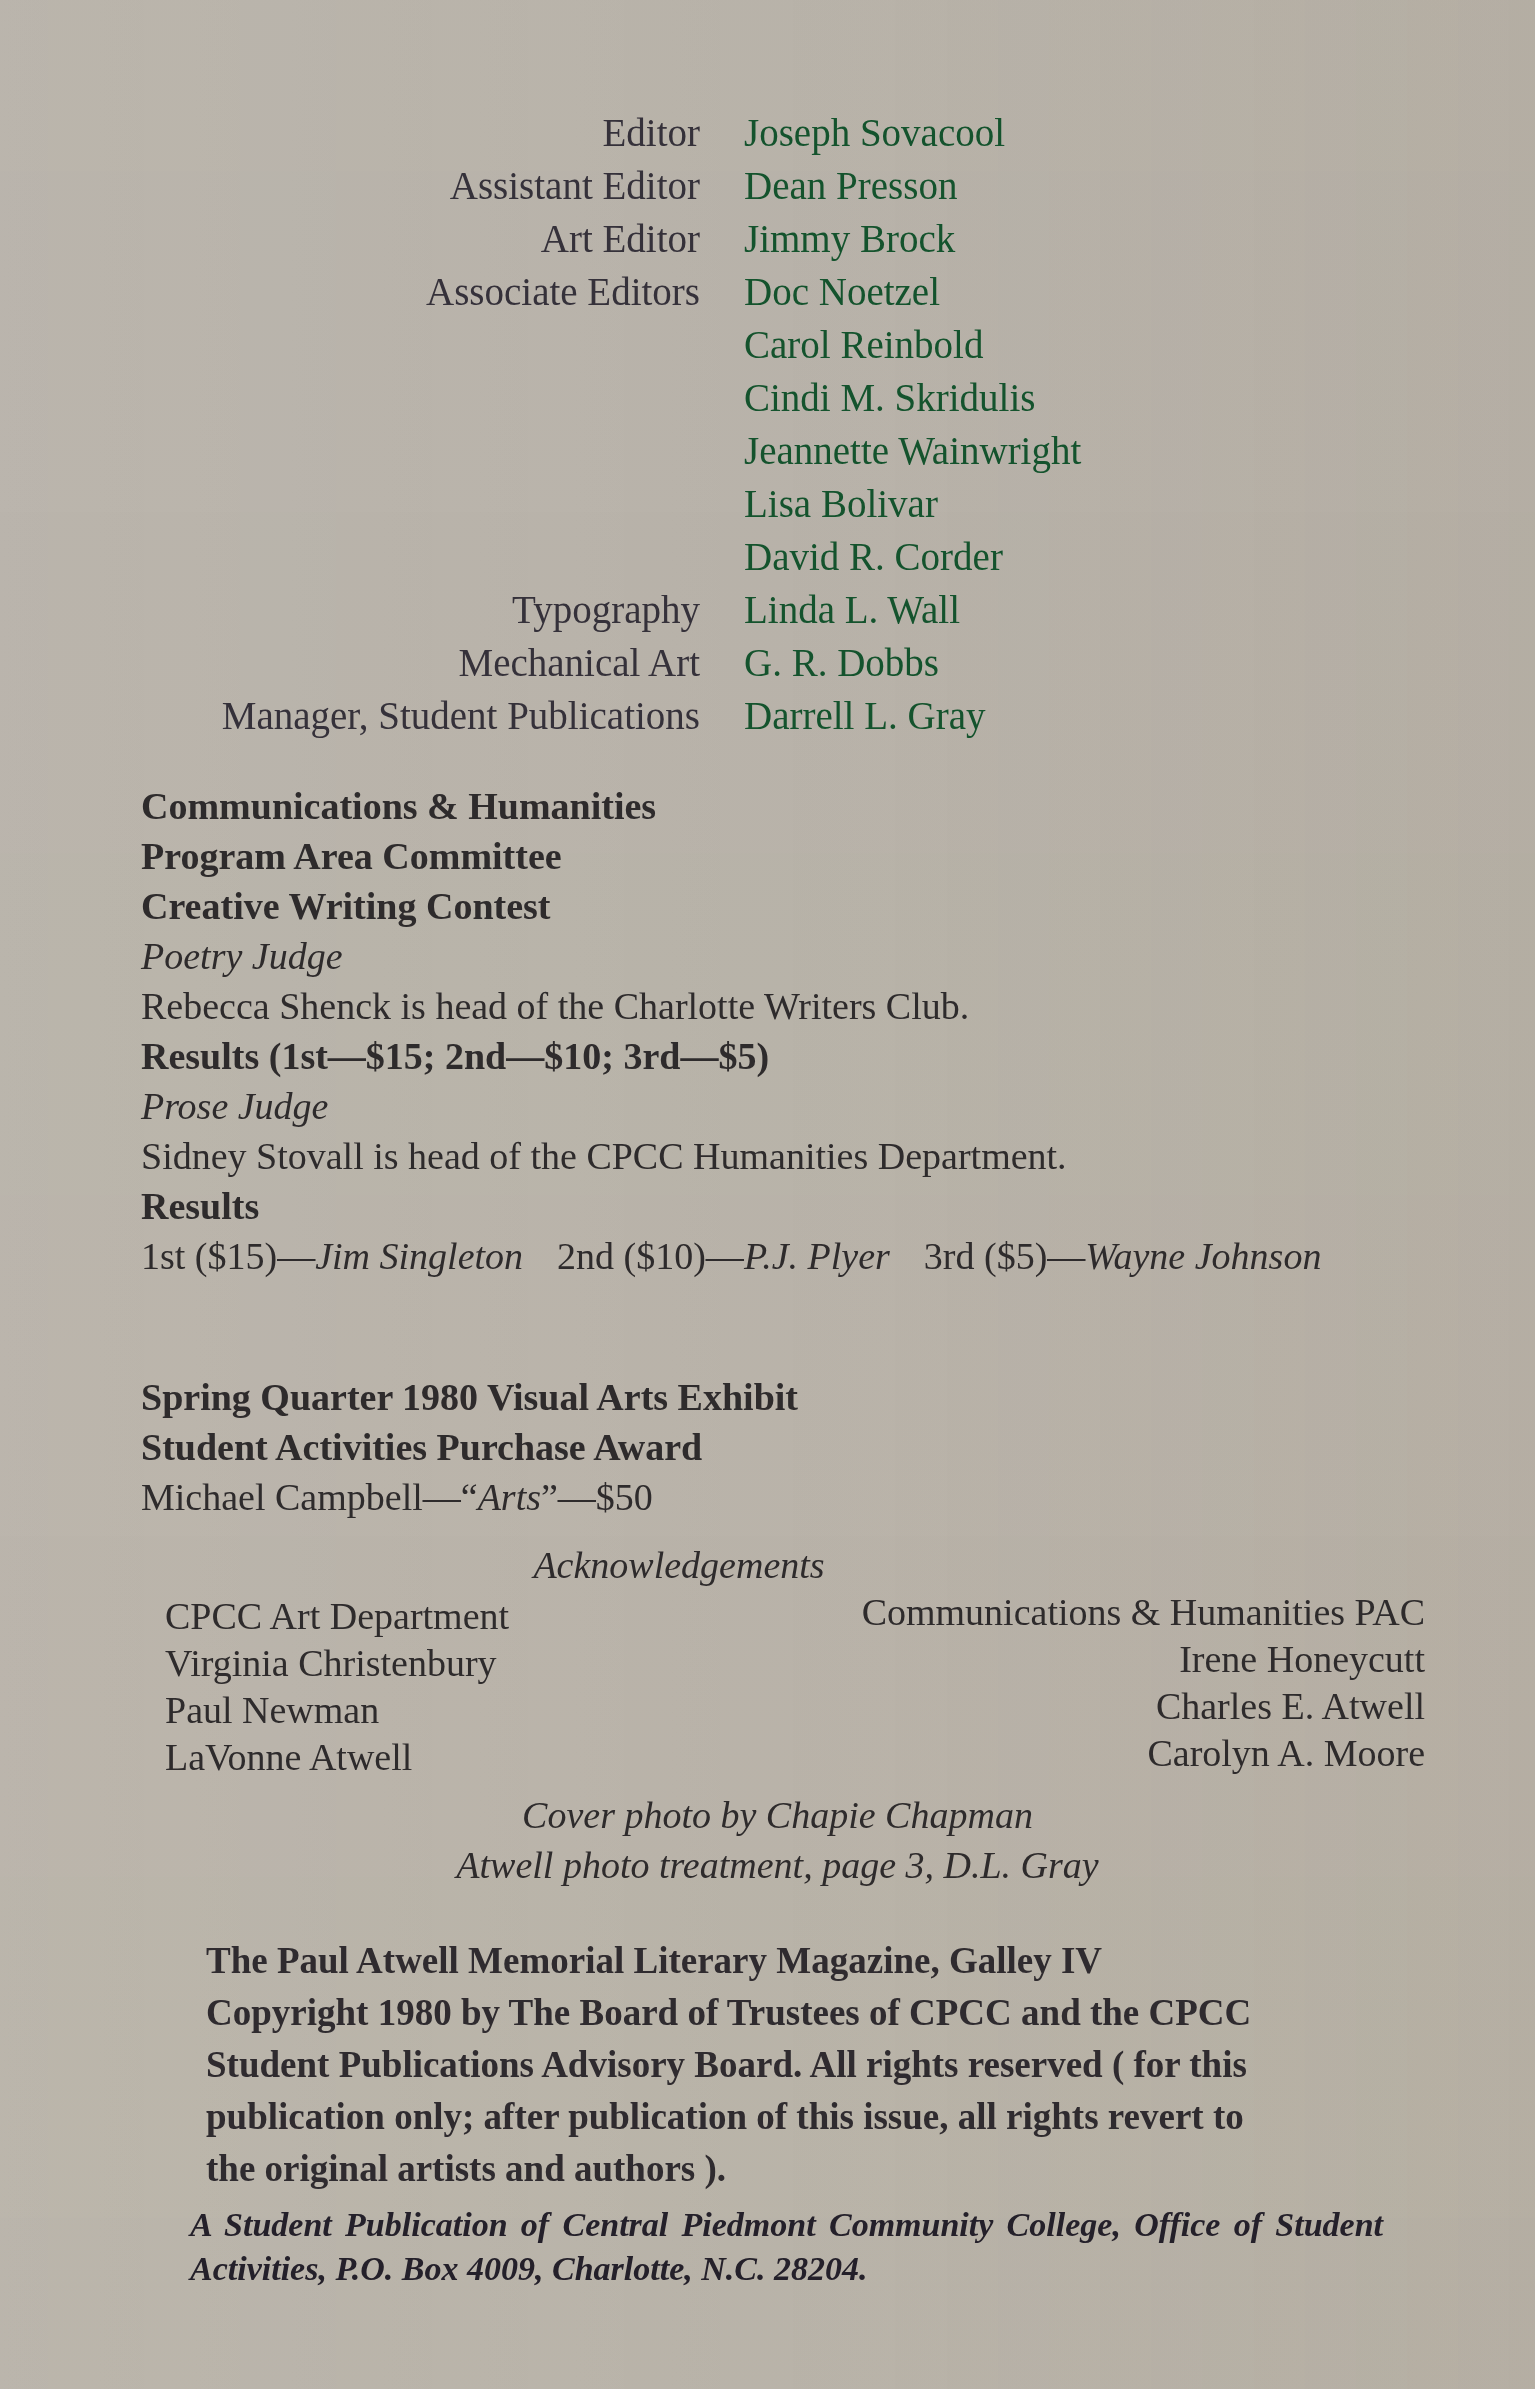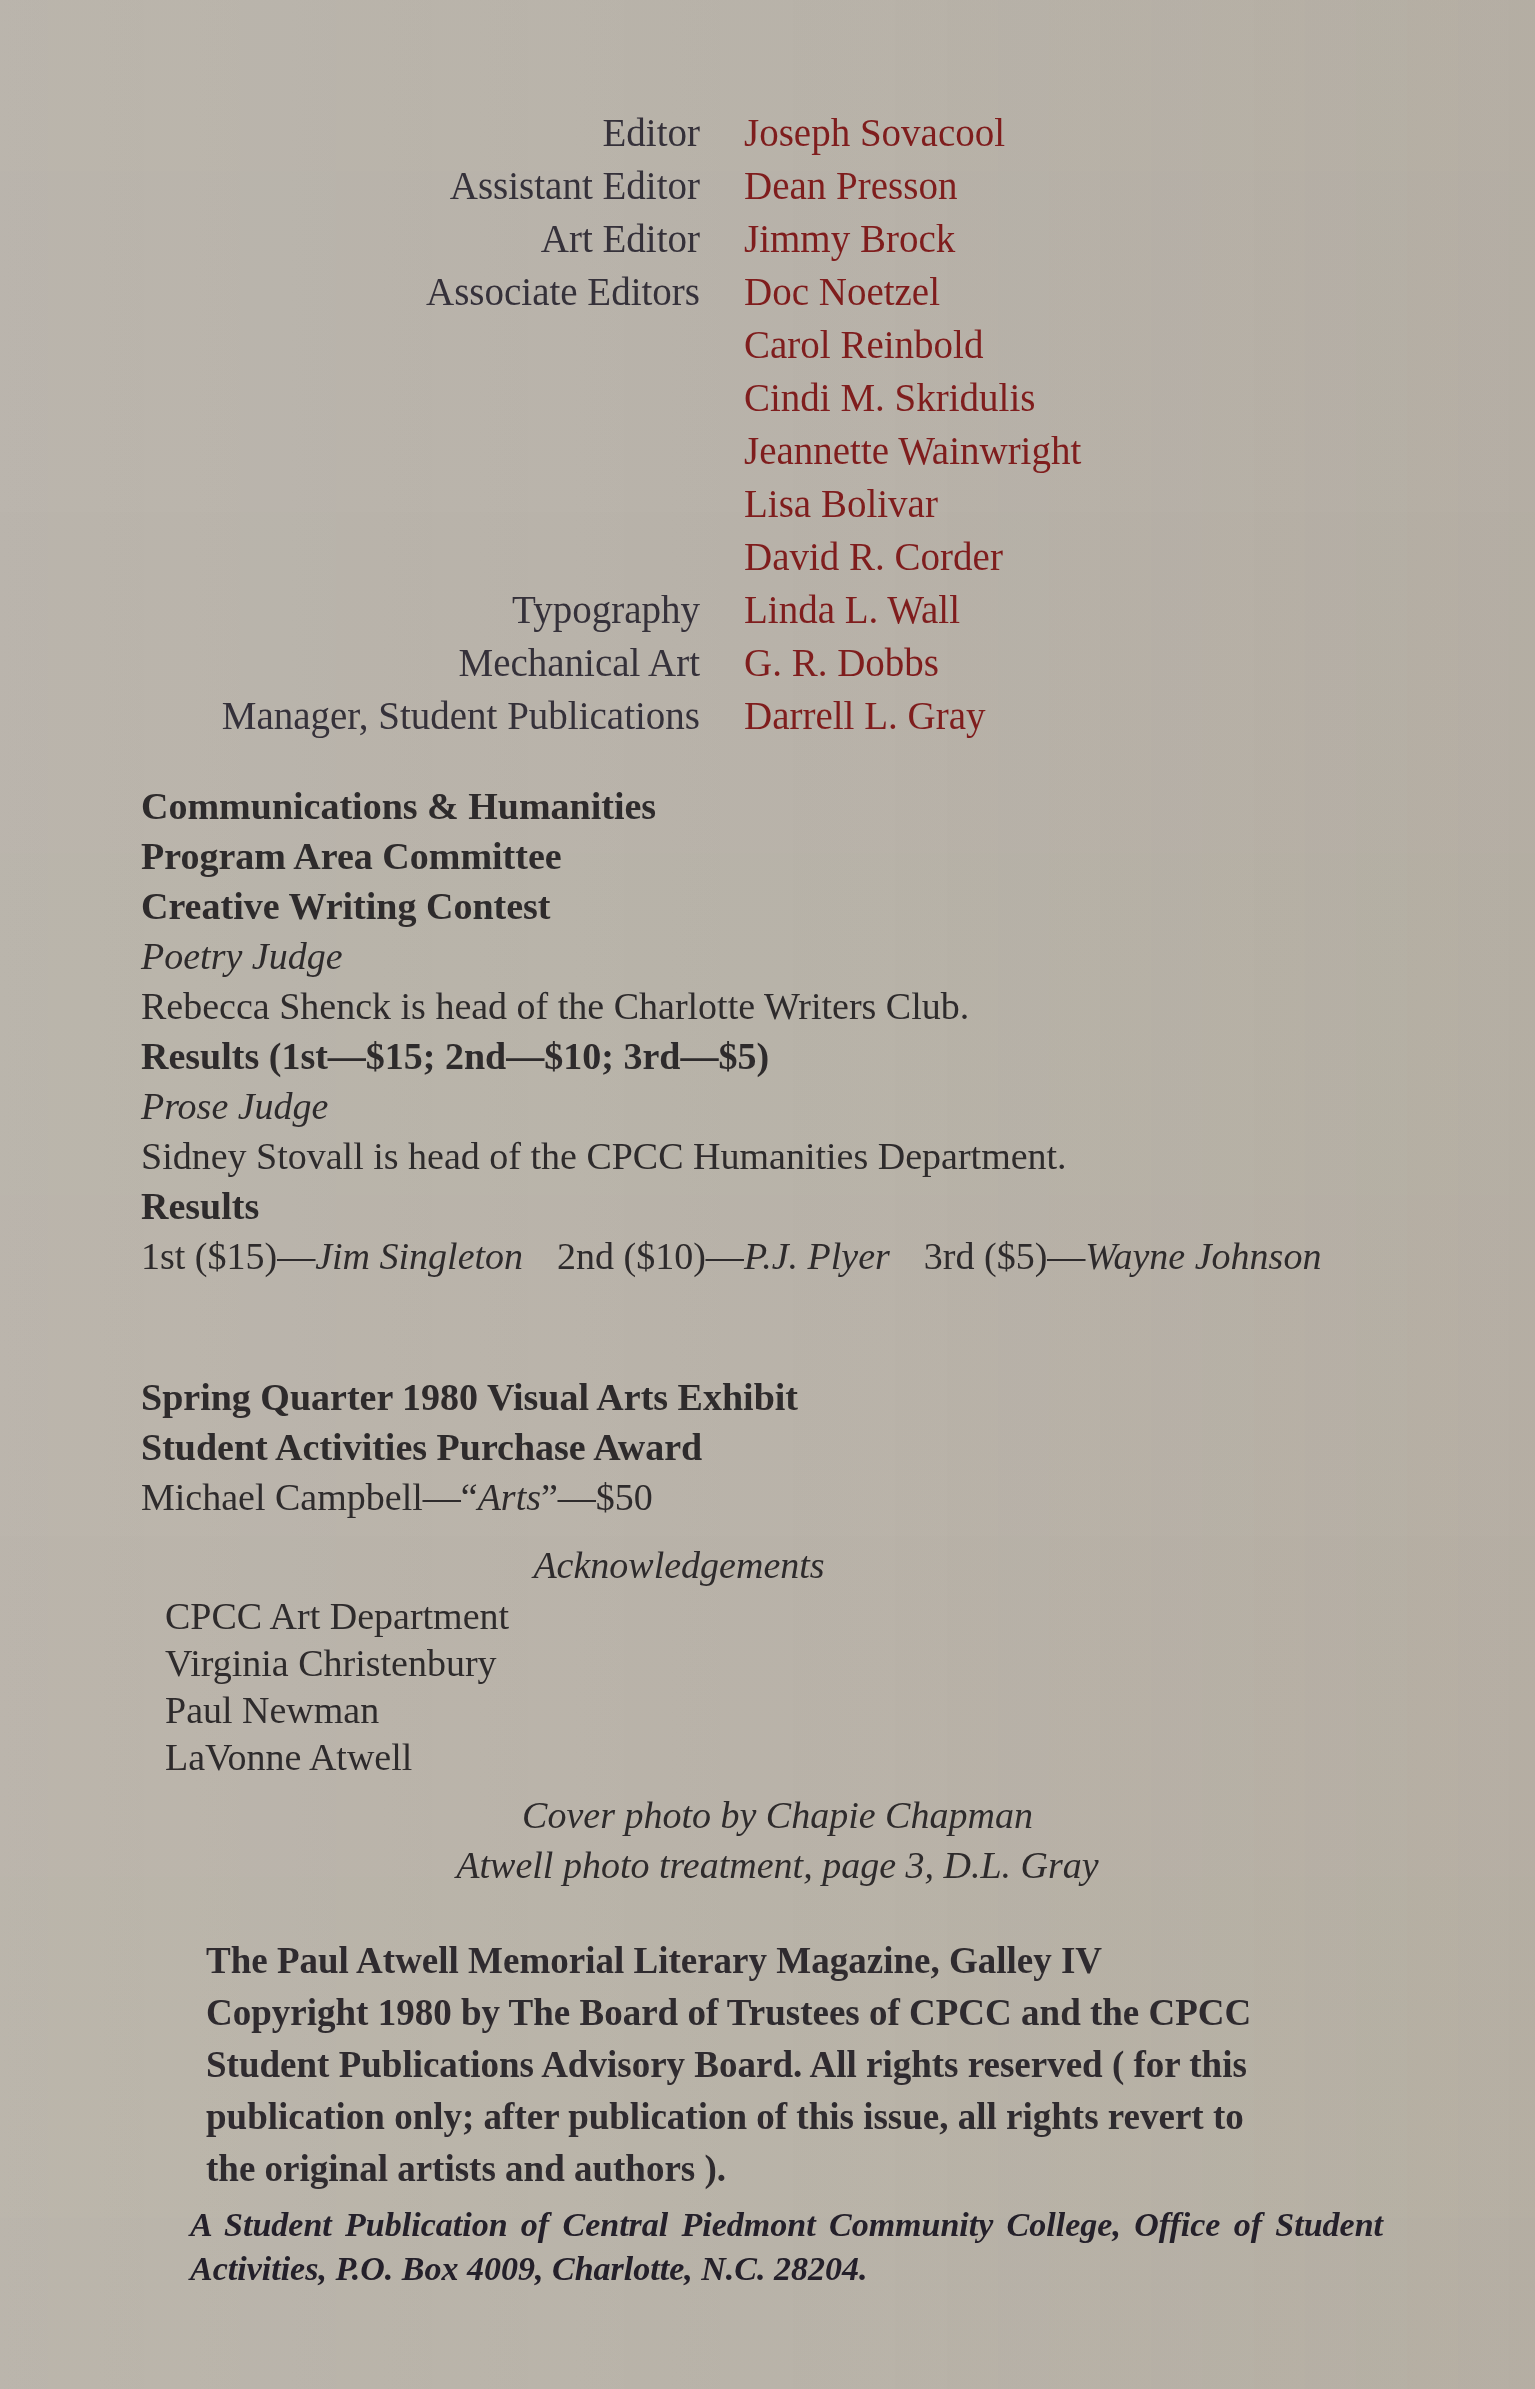--- a/index.html
+++ b/index.html
@@ -32,21 +32,21 @@
     line-height: 53px;
   }
   .mh-role {
     width: 744px;
     text-align: right;
     padding-right: 44px;
     box-sizing: border-box;
     color: #35313a;
   }
   .mh-name {
-    color: #7f1d1d;
+    color: #14532d;
   }
 
   
   .contest {
     position: absolute;
     left: 125px;
     top: 781px;
     width: 1380px;
     font-size: 38px;
     line-height: 50px;
@@ -203,20 +203,26 @@
     <div class="line"><span>Michael Campbell—“</span><span class="ital">Arts</span><span>”—$50</span></div>
   </div>
 
   <div class="ack-title">Acknowledgements</div>
   <div class="ack-left">
     <div class="line">CPCC Art Department</div>
     <div class="line">Virginia Christenbury</div>
     <div class="line">Paul Newman</div>
     <div class="line">LaVonne Atwell</div>
   </div>
+  <div class="ack-right">
+    <div class="line">Communications &amp; Humanities PAC</div>
+    <div class="line">Irene Honeycutt</div>
+    <div class="line">Charles E. Atwell</div>
+    <div class="line">Carolyn A. Moore</div>
+  </div>
   <div class="credits">
     <div>Cover photo by Chapie Chapman</div>
     <div>Atwell photo treatment, page 3, D.L. Gray</div>
   </div>
 
   <div class="copyright">
     <div class="line">The Paul Atwell Memorial Literary Magazine, Galley IV</div>
     <div class="line">Copyright 1980 by The Board of Trustees of CPCC and the CPCC</div>
     <div class="line">Student Publications Advisory Board.  All rights reserved ( for this</div>
     <div class="line">publication only; after publication of this issue, all rights revert to</div>

